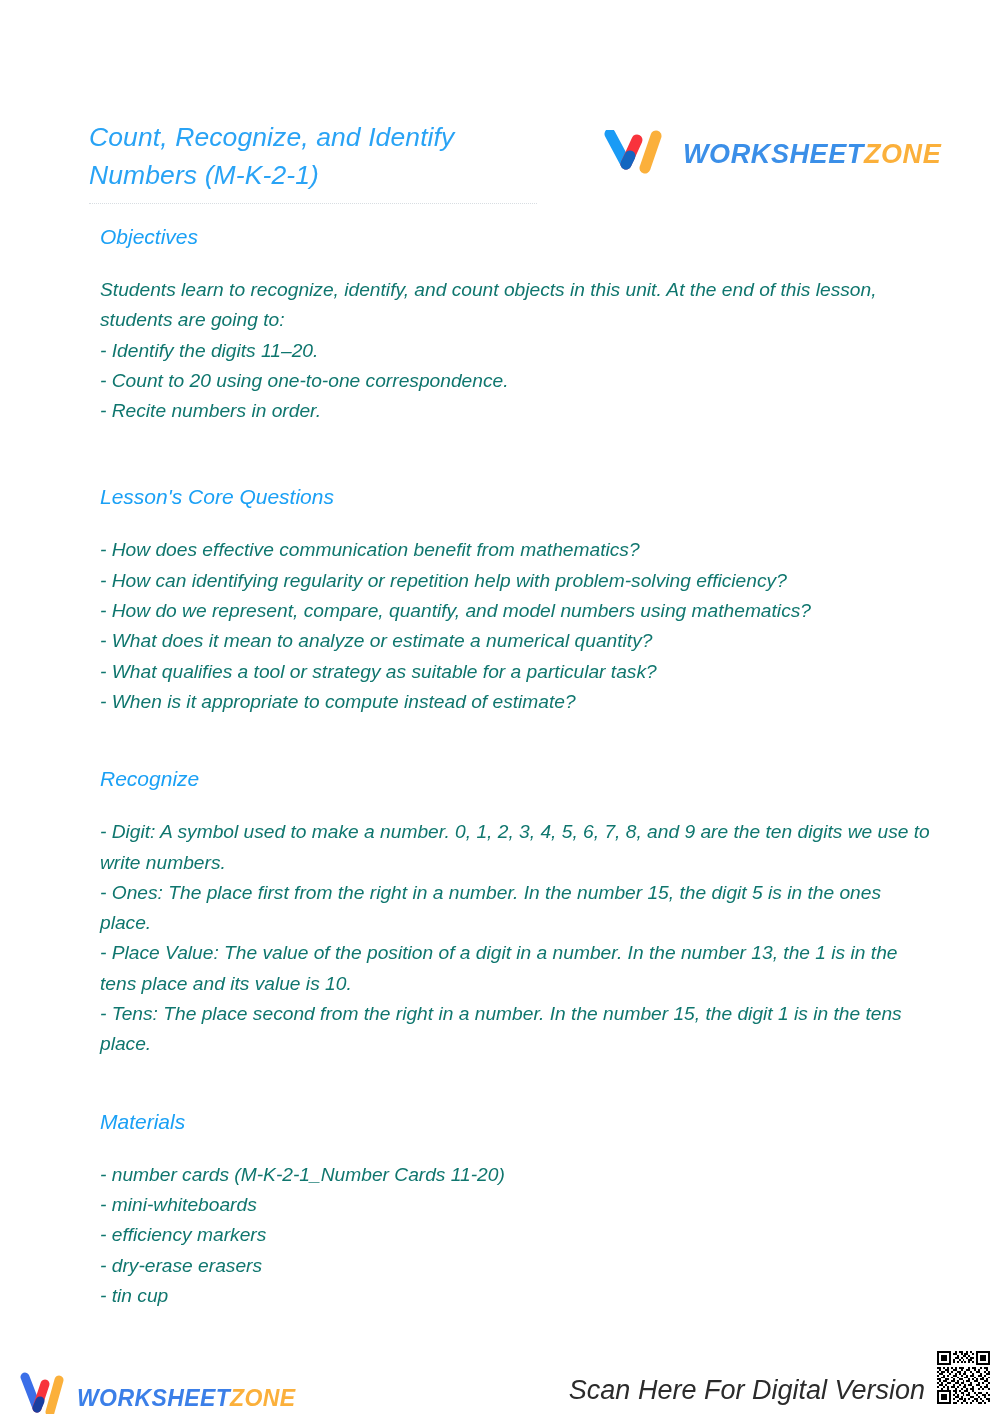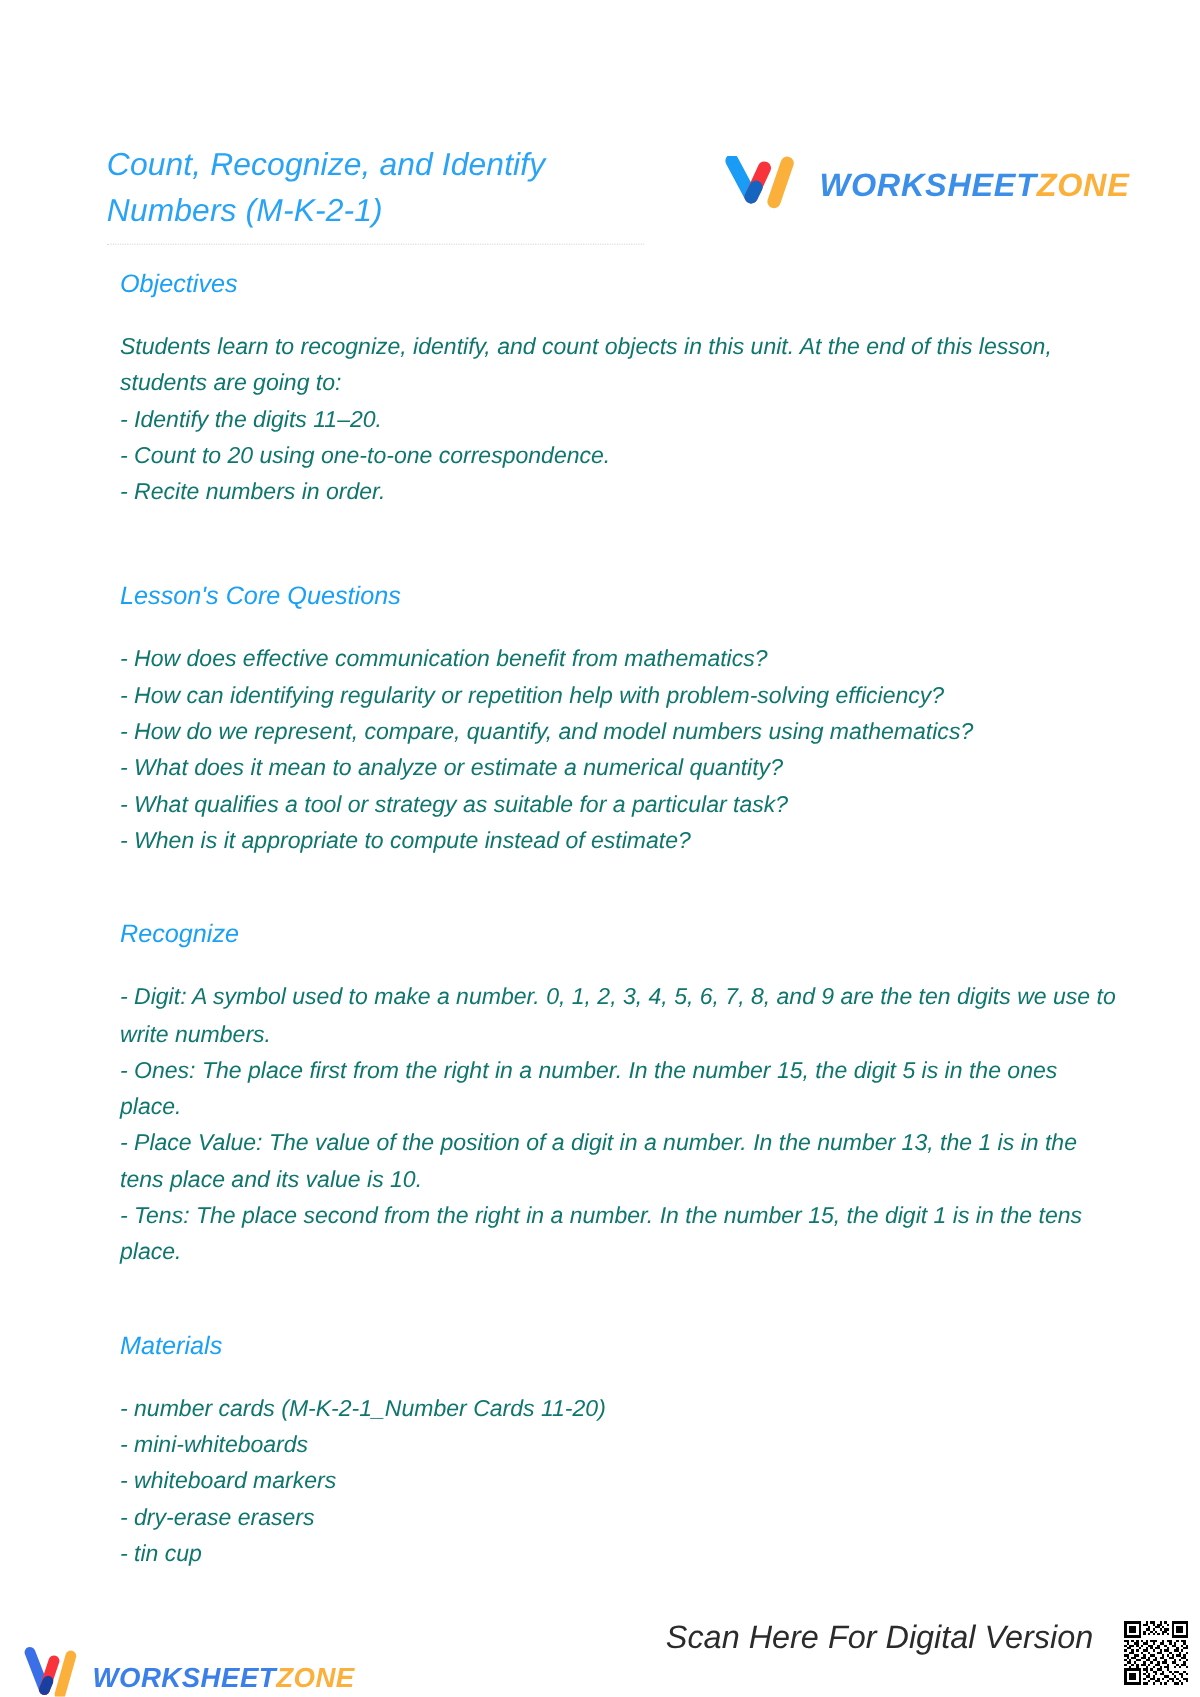--- a/index.html
+++ b/index.html
@@ -127,22 +127,22 @@
     white-space: nowrap;
   }
   .footer-word .w1 { color: #3b7fe8; }
   .footer-word .w2 { color: #fbb03b; }
 
   .scan-group {
     position: absolute;
     right: 8px;
     bottom: 8px;
     display: flex;
-    align-items: flex-start;
-    gap: 24px;
+    align-items: flex-end;
+    gap: 10px;
   }
   .scan-text {
     font-size: 27px;
     color: #2b2b2b;
     font-weight: 400;
     white-space: nowrap;
   }
   .qr {
     width: 57px;
     height: 57px;
@@ -217,21 +217,21 @@
     </div>
 
     <div class="gap-materials"></div>
 
     <div class="section">
       <h2 class="section-title">Materials</h2>
       <div class="spacer-sm"></div>
       <div class="lines">
         <p>- number cards (M-K-2-1_Number Cards 11-20)</p>
         <p>- mini-whiteboards</p>
-        <p>- whiteboard markers</p>
+        <p>- efficiency markers</p>
         <p>- dry-erase erasers</p>
         <p>- tin cup</p>
       </div>
     </div>
   </div>
 
   <div class="footer">
 
     <div class="footer-brand">
       <svg class="footer-mark" viewBox="0 0 46 52">

